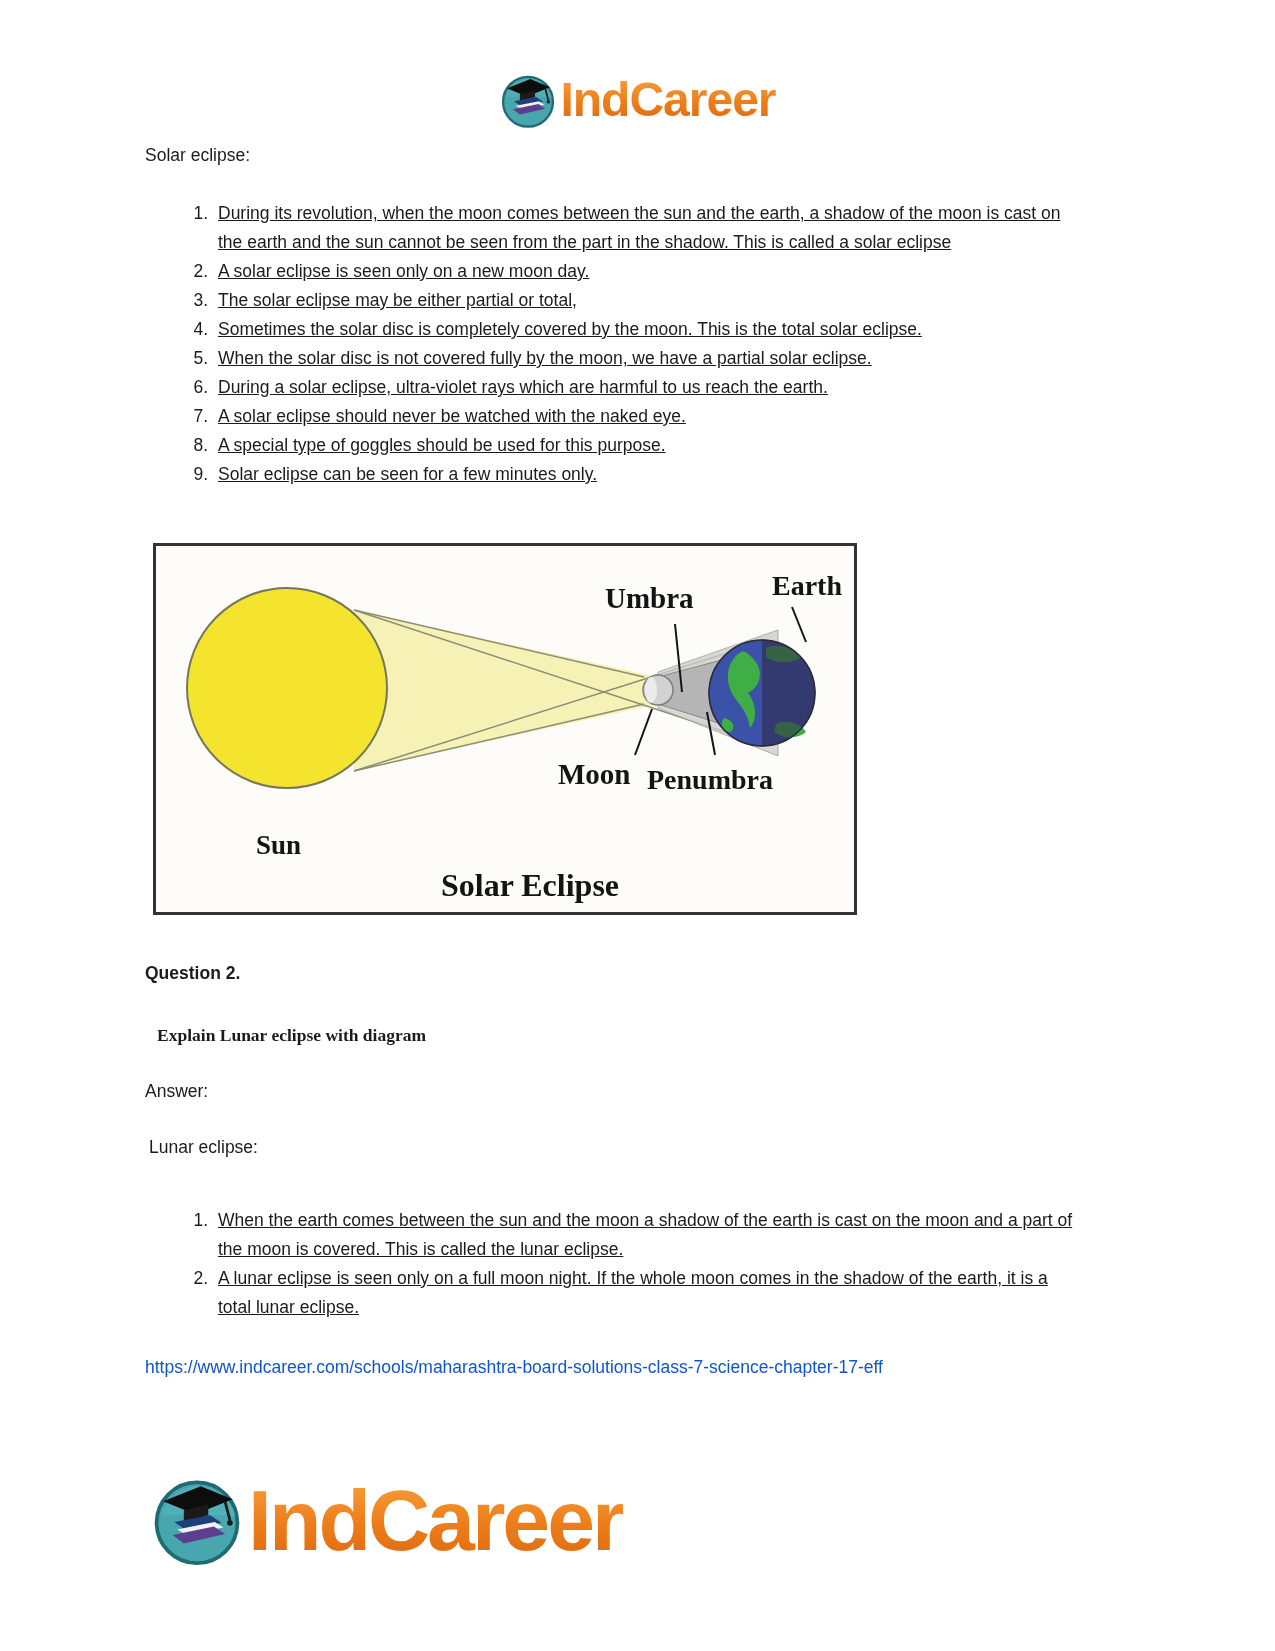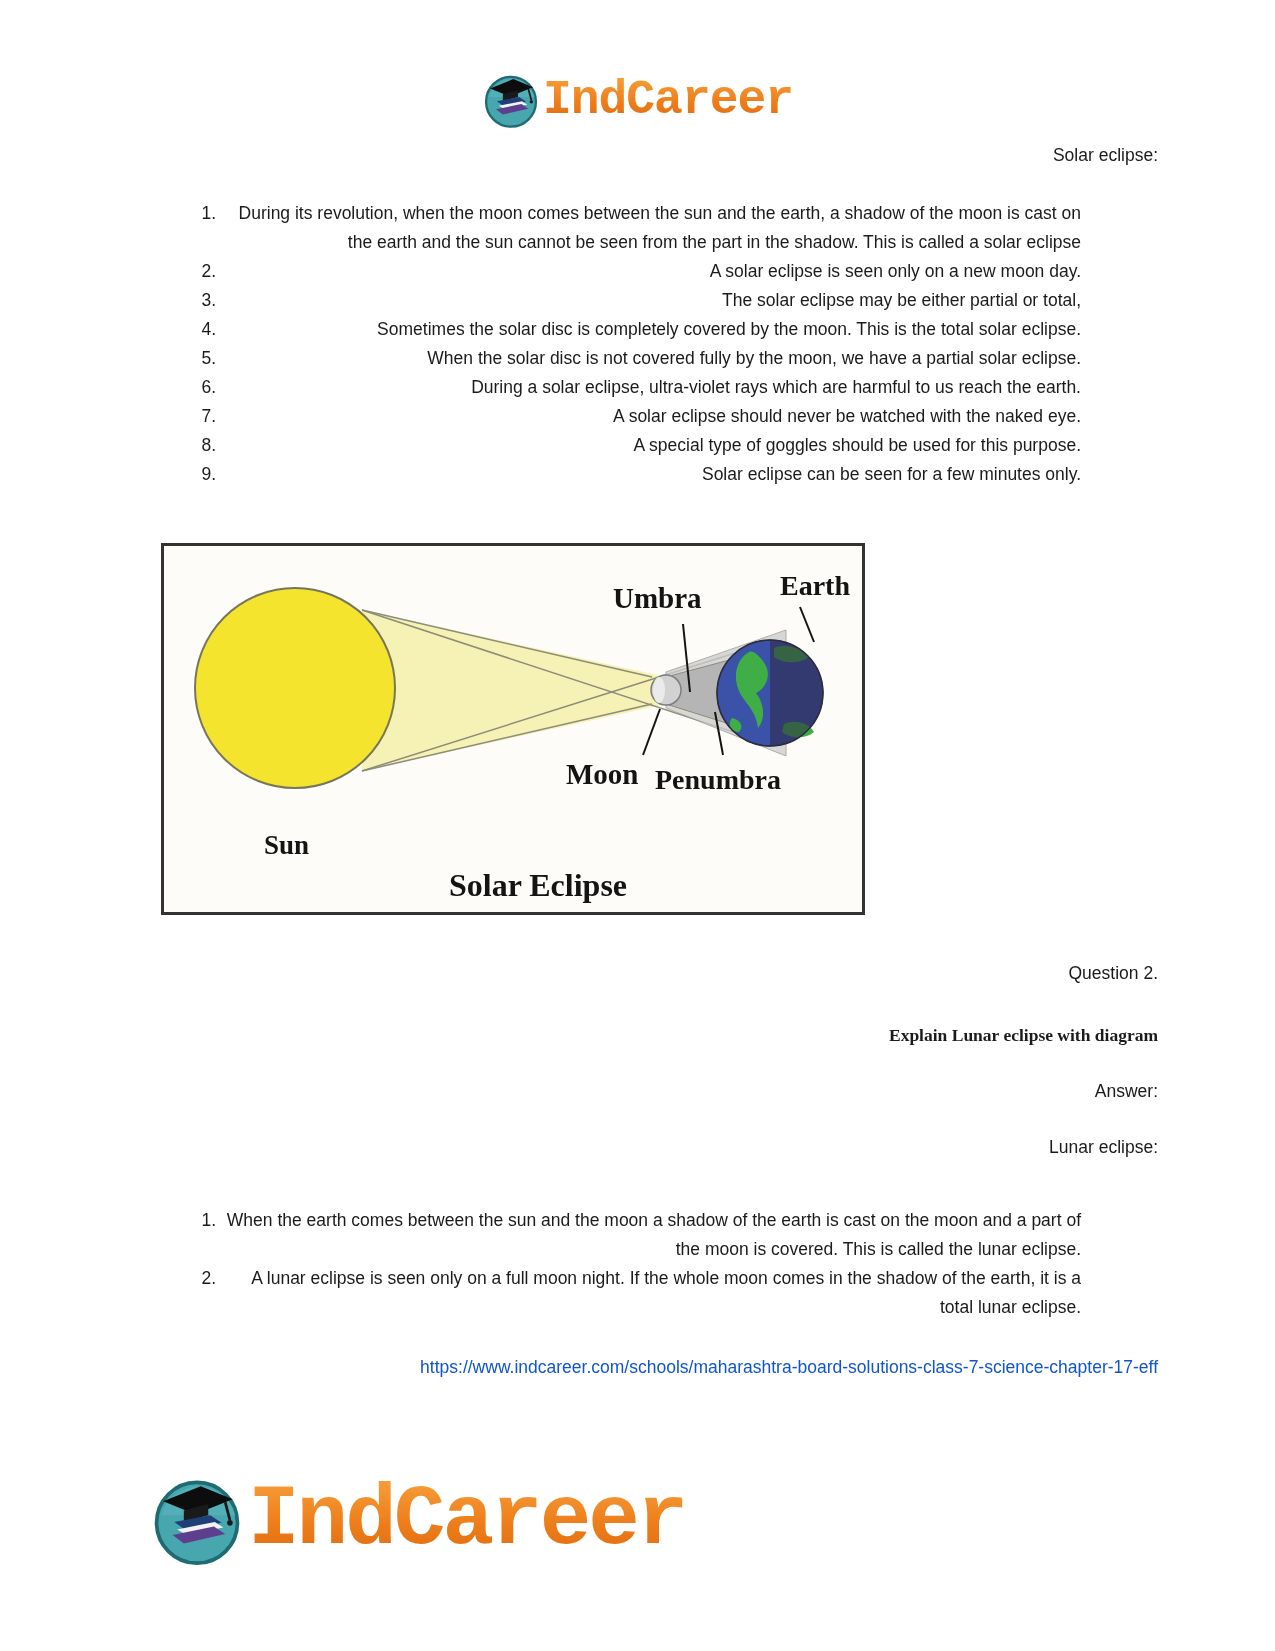--- a/index.html
+++ b/index.html
@@ -9,40 +9,39 @@
     color:var(--text-black,#1b1b1b);
   }
   .header-logo{
     position:absolute;top:68px;left:0;right:0;height:64px;
     display:flex;justify-content:center;align-items:center;gap:3px;
   }
   .logo-icon{display:block;}
   .logo-text{
     font-weight:bold;letter-spacing:-1px;line-height:1;
     color:var(--brand-orange,#ED7D1A);
-    font-family:Liberation Mono, monospace;
   }
   @supports ((background-clip:text) or (-webkit-background-clip:text)){
     .logo-text{
       background:linear-gradient(180deg,var(--brand-orange-light,#F6A03C) 0%,var(--brand-orange,#ED7D1A) 55%,var(--brand-orange-dark,#DE6A10) 100%);
       -webkit-background-clip:text;background-clip:text;color:transparent;
     }
   }
   .header-logo .logo-text{font-size:48px;}
-  .content{position:absolute;left:153px;top:144px;width:1005px;font-size:17.5px;line-height:29px;text-align:right;}
+  .content{position:absolute;left:145px;top:144px;width:1005px;font-size:17.5px;line-height:29px;}
   .intro{margin:0;line-height:22px;}
-  ol.doc-list{margin:33px 0 0 0;padding:0 0 0 68px;width:860px;}
+  ol.doc-list{margin:33px 0 0 0;padding:0 0 0 68px;width:860px;text-decoration:underline;}
   ol.doc-list li{padding-left:5px;margin:0;}
   .diagram-box{
     margin:54px 0 12px 8px;width:698px;height:366px;
     border:3px solid var(--box-border,#333333);
     position:relative;background:#4d7c0f;
   }
   .diagram-box svg{position:absolute;left:0;top:0;}
-  .q-head{font-weight:normal;line-height:21px;margin:48px 0 0 0;}
+  .q-head{font-weight:bold;line-height:21px;margin:48px 0 0 0;}
   .q-prompt{font-weight:bold;line-height:21px;margin:41px 0 0 12px;font-family:Liberation Serif, serif;}
   .q-answer{font-weight:normal;line-height:21px;margin:35px 0 0 0;}
   .topic{line-height:21px;margin:35px 0 0 4px;}
   ol.doc-list.lunar{margin-top:48px;}
   .ref-link{
     display:block;margin:28px 0 0 0;line-height:35px;
     color:var(--link-blue,#1155CC);cursor:pointer;
   }
   .ref-link span{display:block;}
   .footer-logo{

